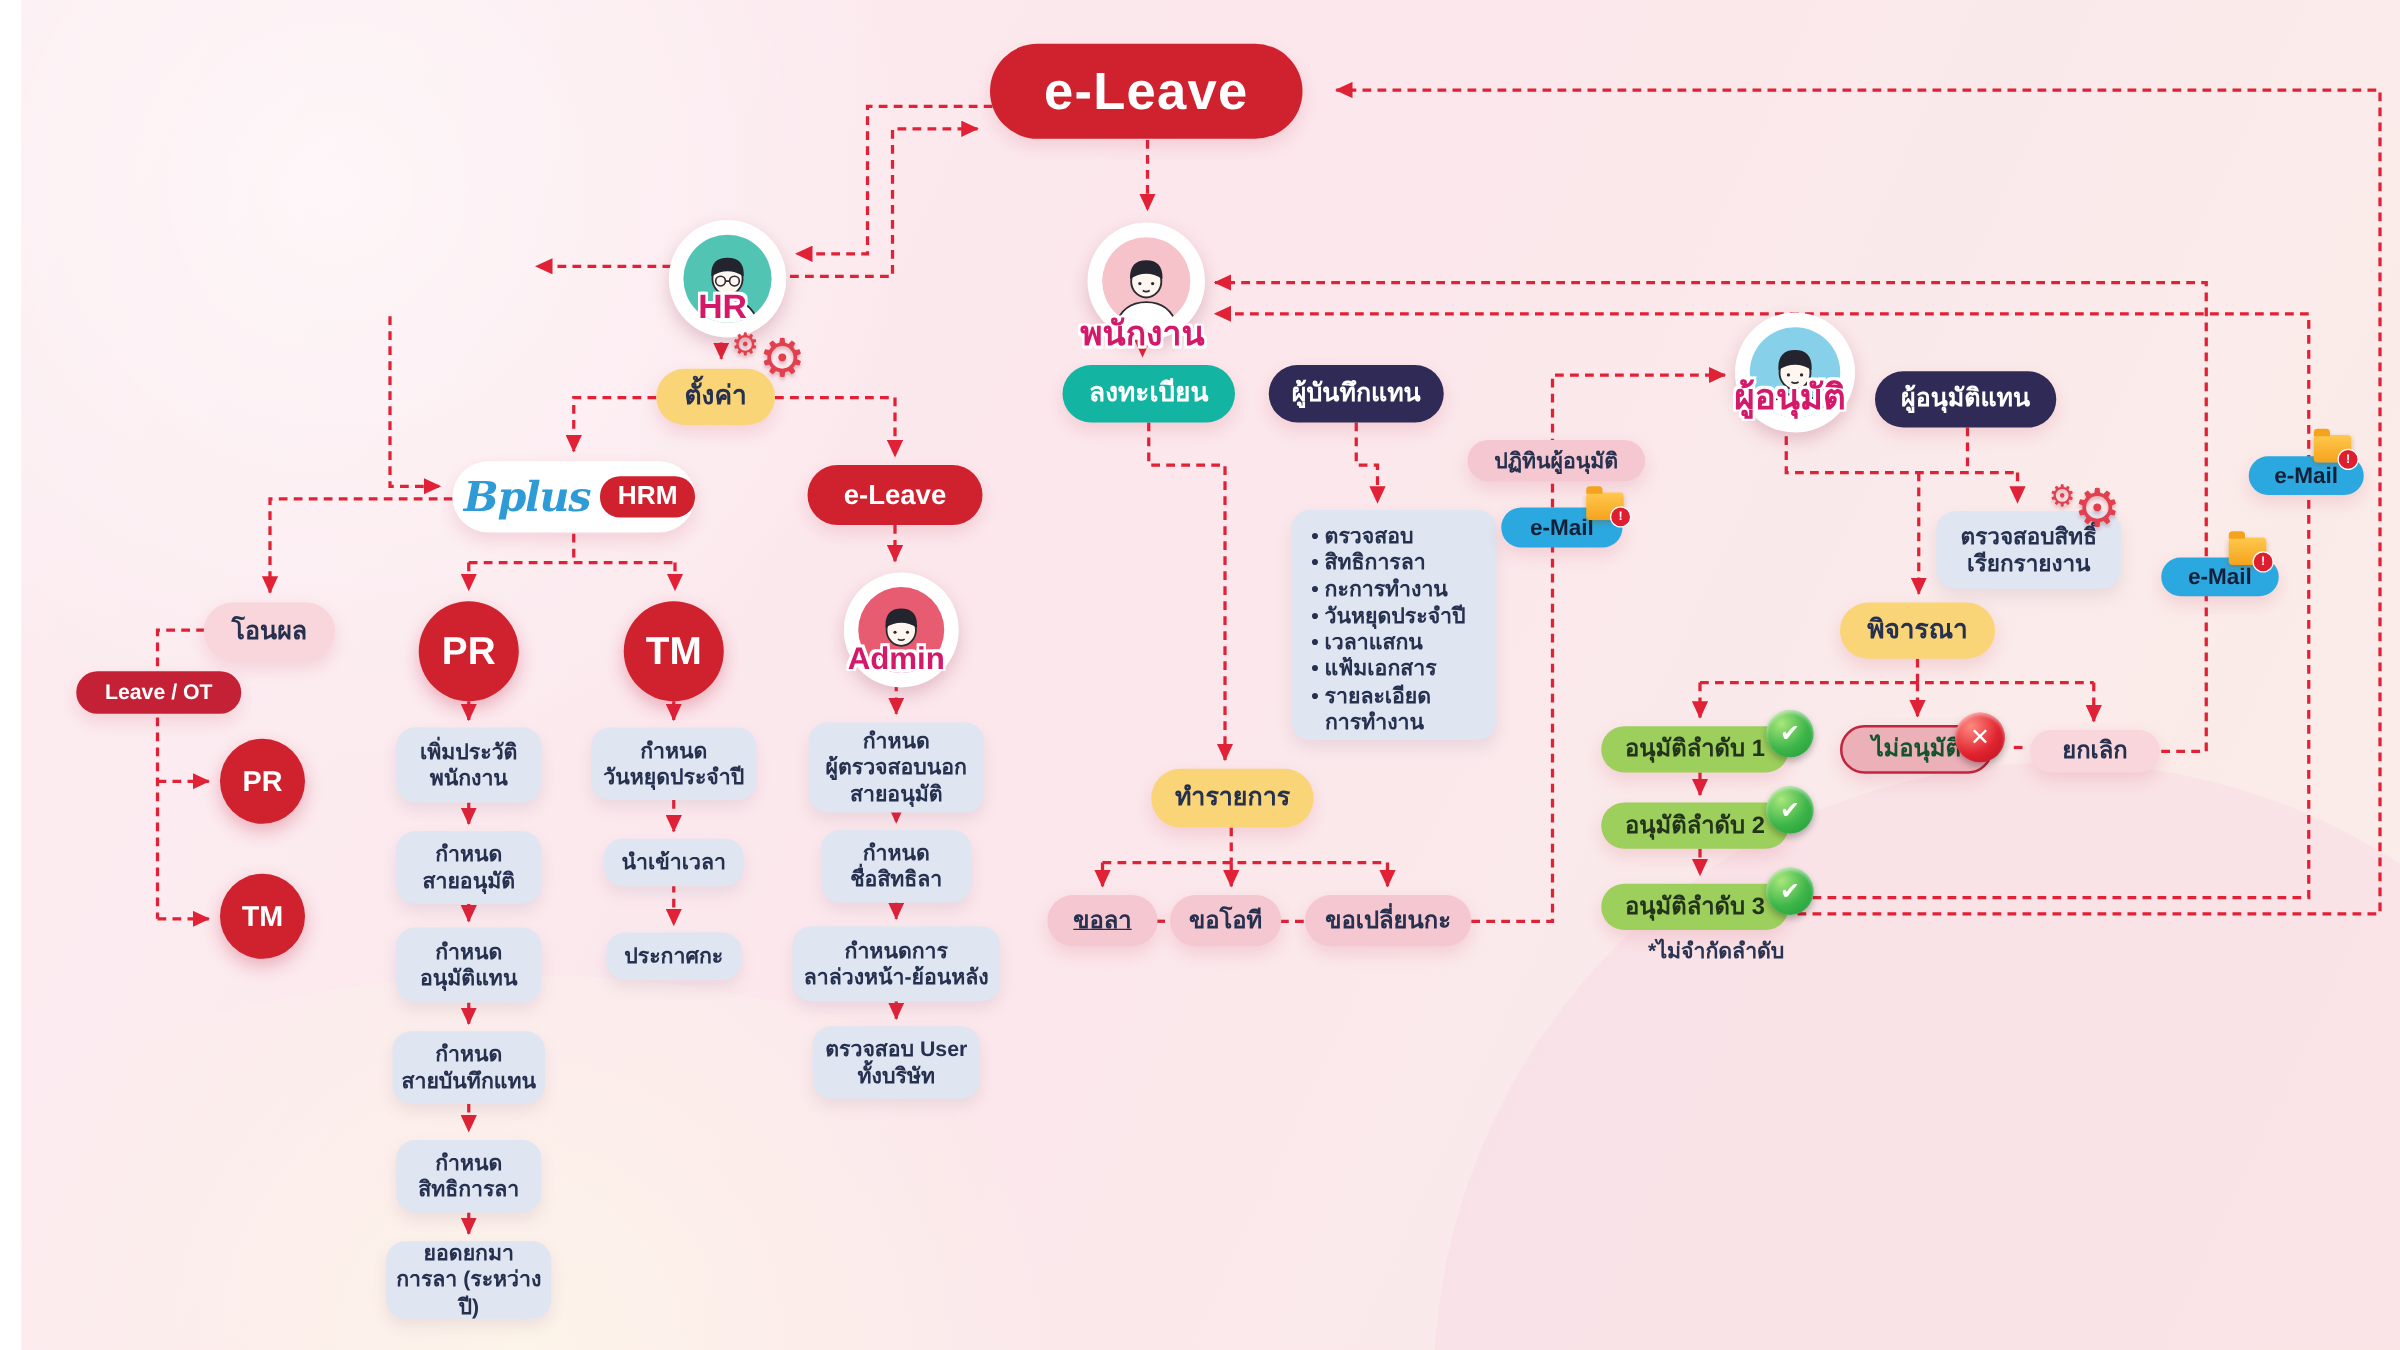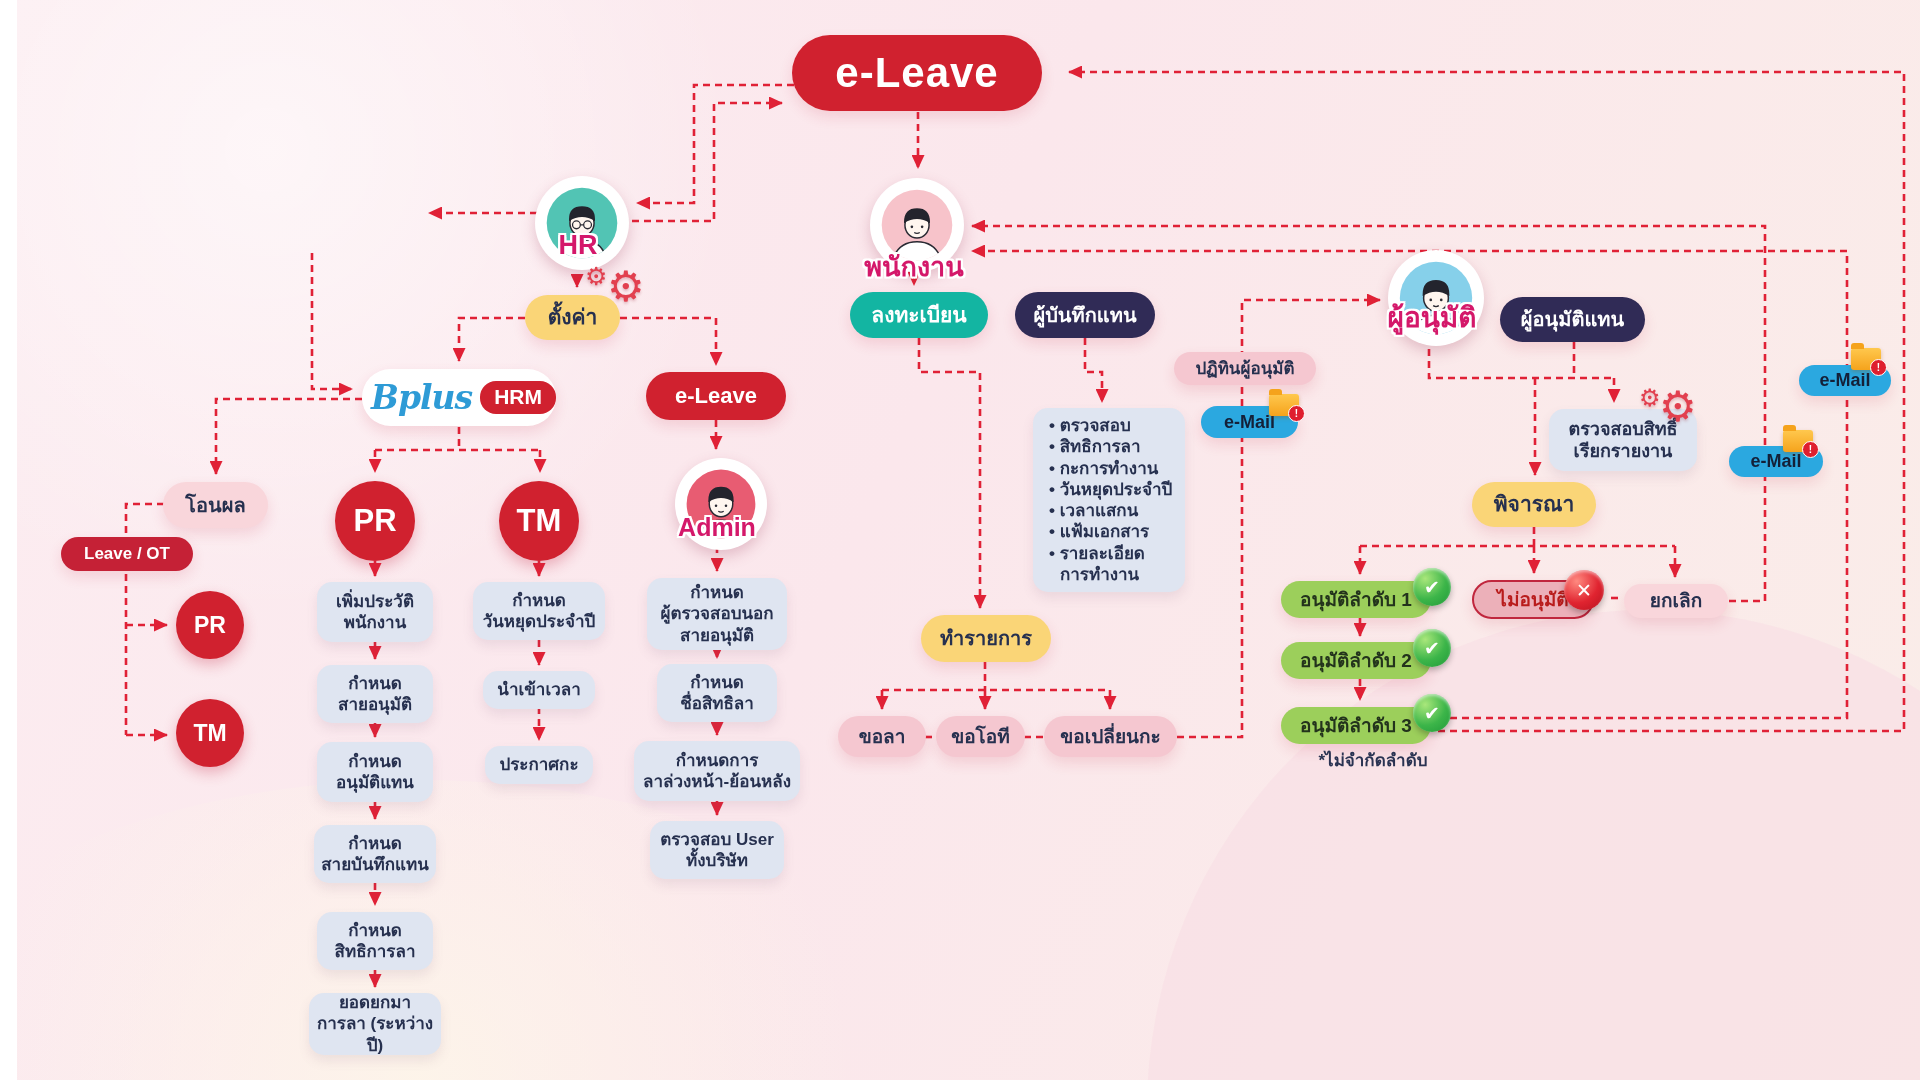--- a/index.html
+++ b/index.html
@@ -47,21 +47,21 @@
     background:#DF1F2F;color:#fff;font-size:10px;font-weight:800;display:flex;align-items:center;justify-content:center;
     border:1.5px solid #fff;}
   .bplus-brand{font-family:"DejaVu Serif","Liberation Serif",serif;font-style:italic;font-weight:700;
     color:#2E9BD6;font-size:33px;letter-spacing:-1px;}
   .hrm-badge{background:#D0212F;color:#fff;border-radius:16px;font-size:21px;font-weight:800;
     padding:3px 14px;margin-left:8px;}
   .li{white-space:nowrap;text-align:left;}
   .li:before{content:"• ";}
   .li-cont:before{content:"";padding-left:11px;}
   .note-text{color:#2A3352;font-size:17px;font-weight:700;}
-  .reject-style{background:#ECB0B9;border:2px solid #C0263D;color:#b91c1c;}
+  .reject-style{background:#ECB0B9;border:2px solid #C0263D;color:#14532d;}
 </style>
 </head>
 <body>
 
 <div id="stage">
   <div class="blob" id="blob1"></div>
   <div class="blob" id="blob2"></div>
   <div class="blob" id="blob3"></div>
 
   <svg id="lines" width="1920" height="1080" viewBox="0 0 1920 1080">
@@ -294,36 +294,36 @@
       <span>พนักงาน</span>
     </div>
 
   <div class="node pill teal" style="left:833px;top:292px;width:138px;height:46px;font-size:21px;">
       <span>ลงทะเบียน</span>
     </div>
   <div class="node pill navy" style="left:998px;top:292px;width:140px;height:46px;font-size:20px;">
       <span>ผู้บันทึกแทน</span>
     </div>
 
-  <div class="node box" style="left:1016px;top:408px;width:152px;height:184px;align-items:flex-start;padding:10px 0 10px 16px;box-sizing:border-box;justify-content:center;">
+  <div class="node box" style="left:1016px;top:408px;width:164px;height:184px;align-items:flex-start;padding:10px 0 10px 16px;box-sizing:border-box;justify-content:space-between;">
     <span class="li">ตรวจสอบ</span>
     <span class="li">สิทธิการลา</span>
     <span class="li">กะการทำงาน</span>
     <span class="li">วันหยุดประจำปี</span>
     <span class="li">เวลาแสกน</span>
     <span class="li">แฟ้มเอกสาร</span>
     <span class="li">รายละเอียด</span>
     <span class="li li-cont">การทำงาน</span>
   </div>
 
   <div class="node pill yellow" style="left:904px;top:615px;width:130px;height:47px;font-size:20px;">
       <span>ทำรายการ</span>
     </div>
 
-  <div class="node pill pink" style="left:821px;top:716px;width:88px;height:41px;font-size:19px;">
+  <div class="node pill pink" style="left:821px;top:716px;width:88px;height:41px;font-size:19px;text-decoration:underline;">
       <span>ขอลา</span>
     </div>
   <div class="node pill pink" style="left:919px;top:716px;width:89px;height:41px;font-size:19px;">
       <span>ขอโอที</span>
     </div>
   <div class="node pill pink" style="left:1027px;top:716px;width:133px;height:41px;font-size:19px;">
       <span>ขอเปลี่ยนกะ</span>
     </div>
 
   <div class="node pill pink" style="left:1157px;top:352px;width:142px;height:33px;font-size:17px;">

